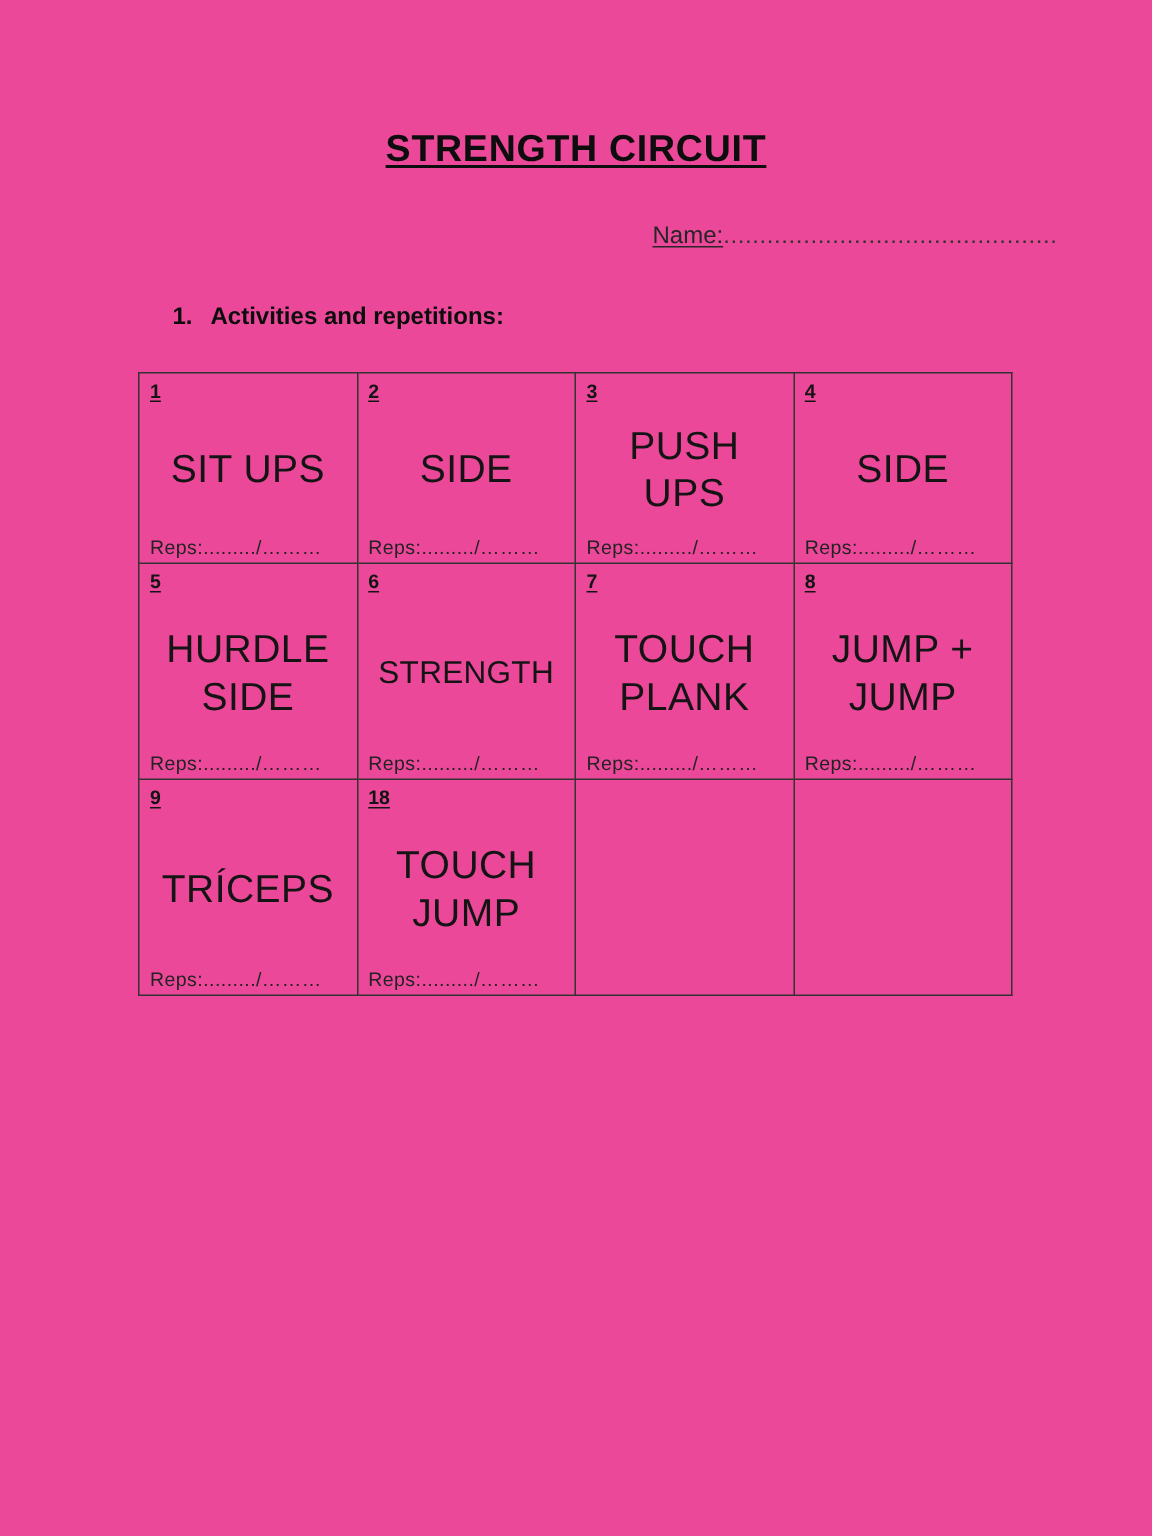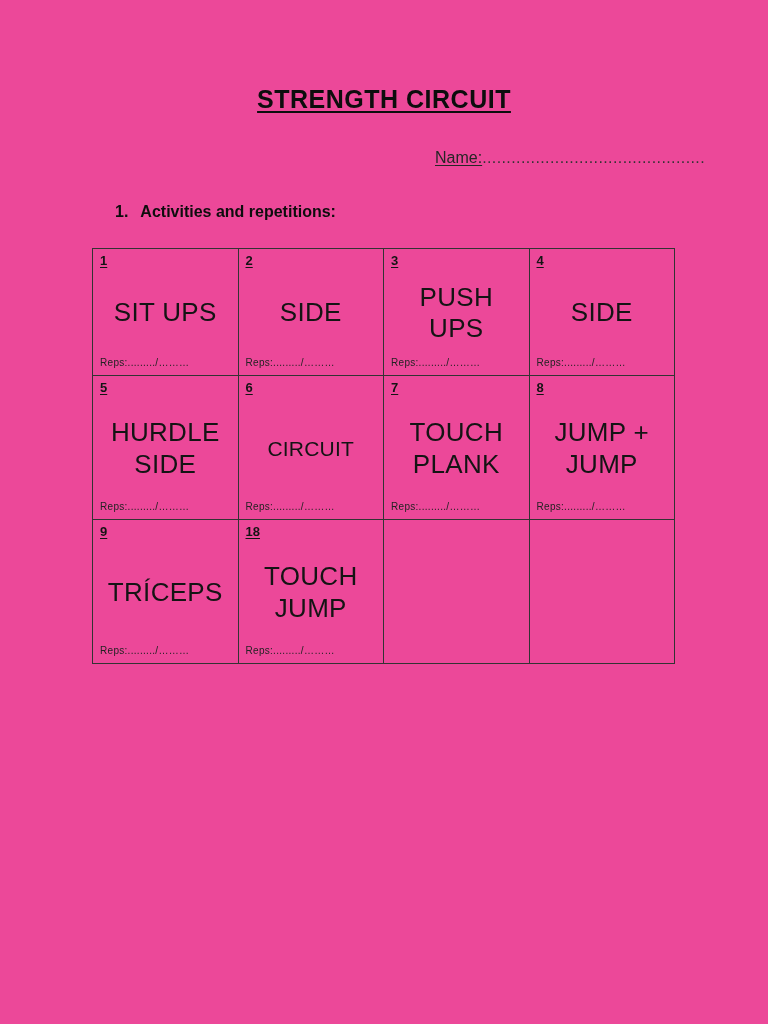--- a/index.html
+++ b/index.html
@@ -94,21 +94,21 @@
   .cell-name {
     display: inline-block;
     max-width: 127px;
     font-size: 26px;
     line-height: 1.2;
     color: #141414;
     letter-spacing: 0.3px;
   }
   .cell-name.small { font-size: 21px; letter-spacing: 0.2px; }
   .cell-reps {
-    font-size: 10px;
+    font-size: 13px;
     color: #232323;
     letter-spacing: 0.3px;
     white-space: nowrap;
     overflow: hidden;
     min-height: 15px;
   }
 </style>
 </head>
 <body>
 
@@ -174,21 +174,21 @@
           <div class="cell-name-wrap">
                 <span class="cell-name">HURDLE SIDE</span>
               </div>
           <div class="cell-reps">Reps:........./………</div>
         </div>
       </td>
       <td>
         <div class="cell">
           <div class="cell-num">6</div>
           <div class="cell-name-wrap">
-                <span class="cell-name small">CIRCUIT</span>
+                <span class="cell-name small">STRENGTH</span>
               </div>
           <div class="cell-reps">Reps:........./………</div>
         </div>
       </td>
       <td>
         <div class="cell">
           <div class="cell-num">7</div>
           <div class="cell-name-wrap">
                 <span class="cell-name">TOUCH PLANK</span>
               </div>

